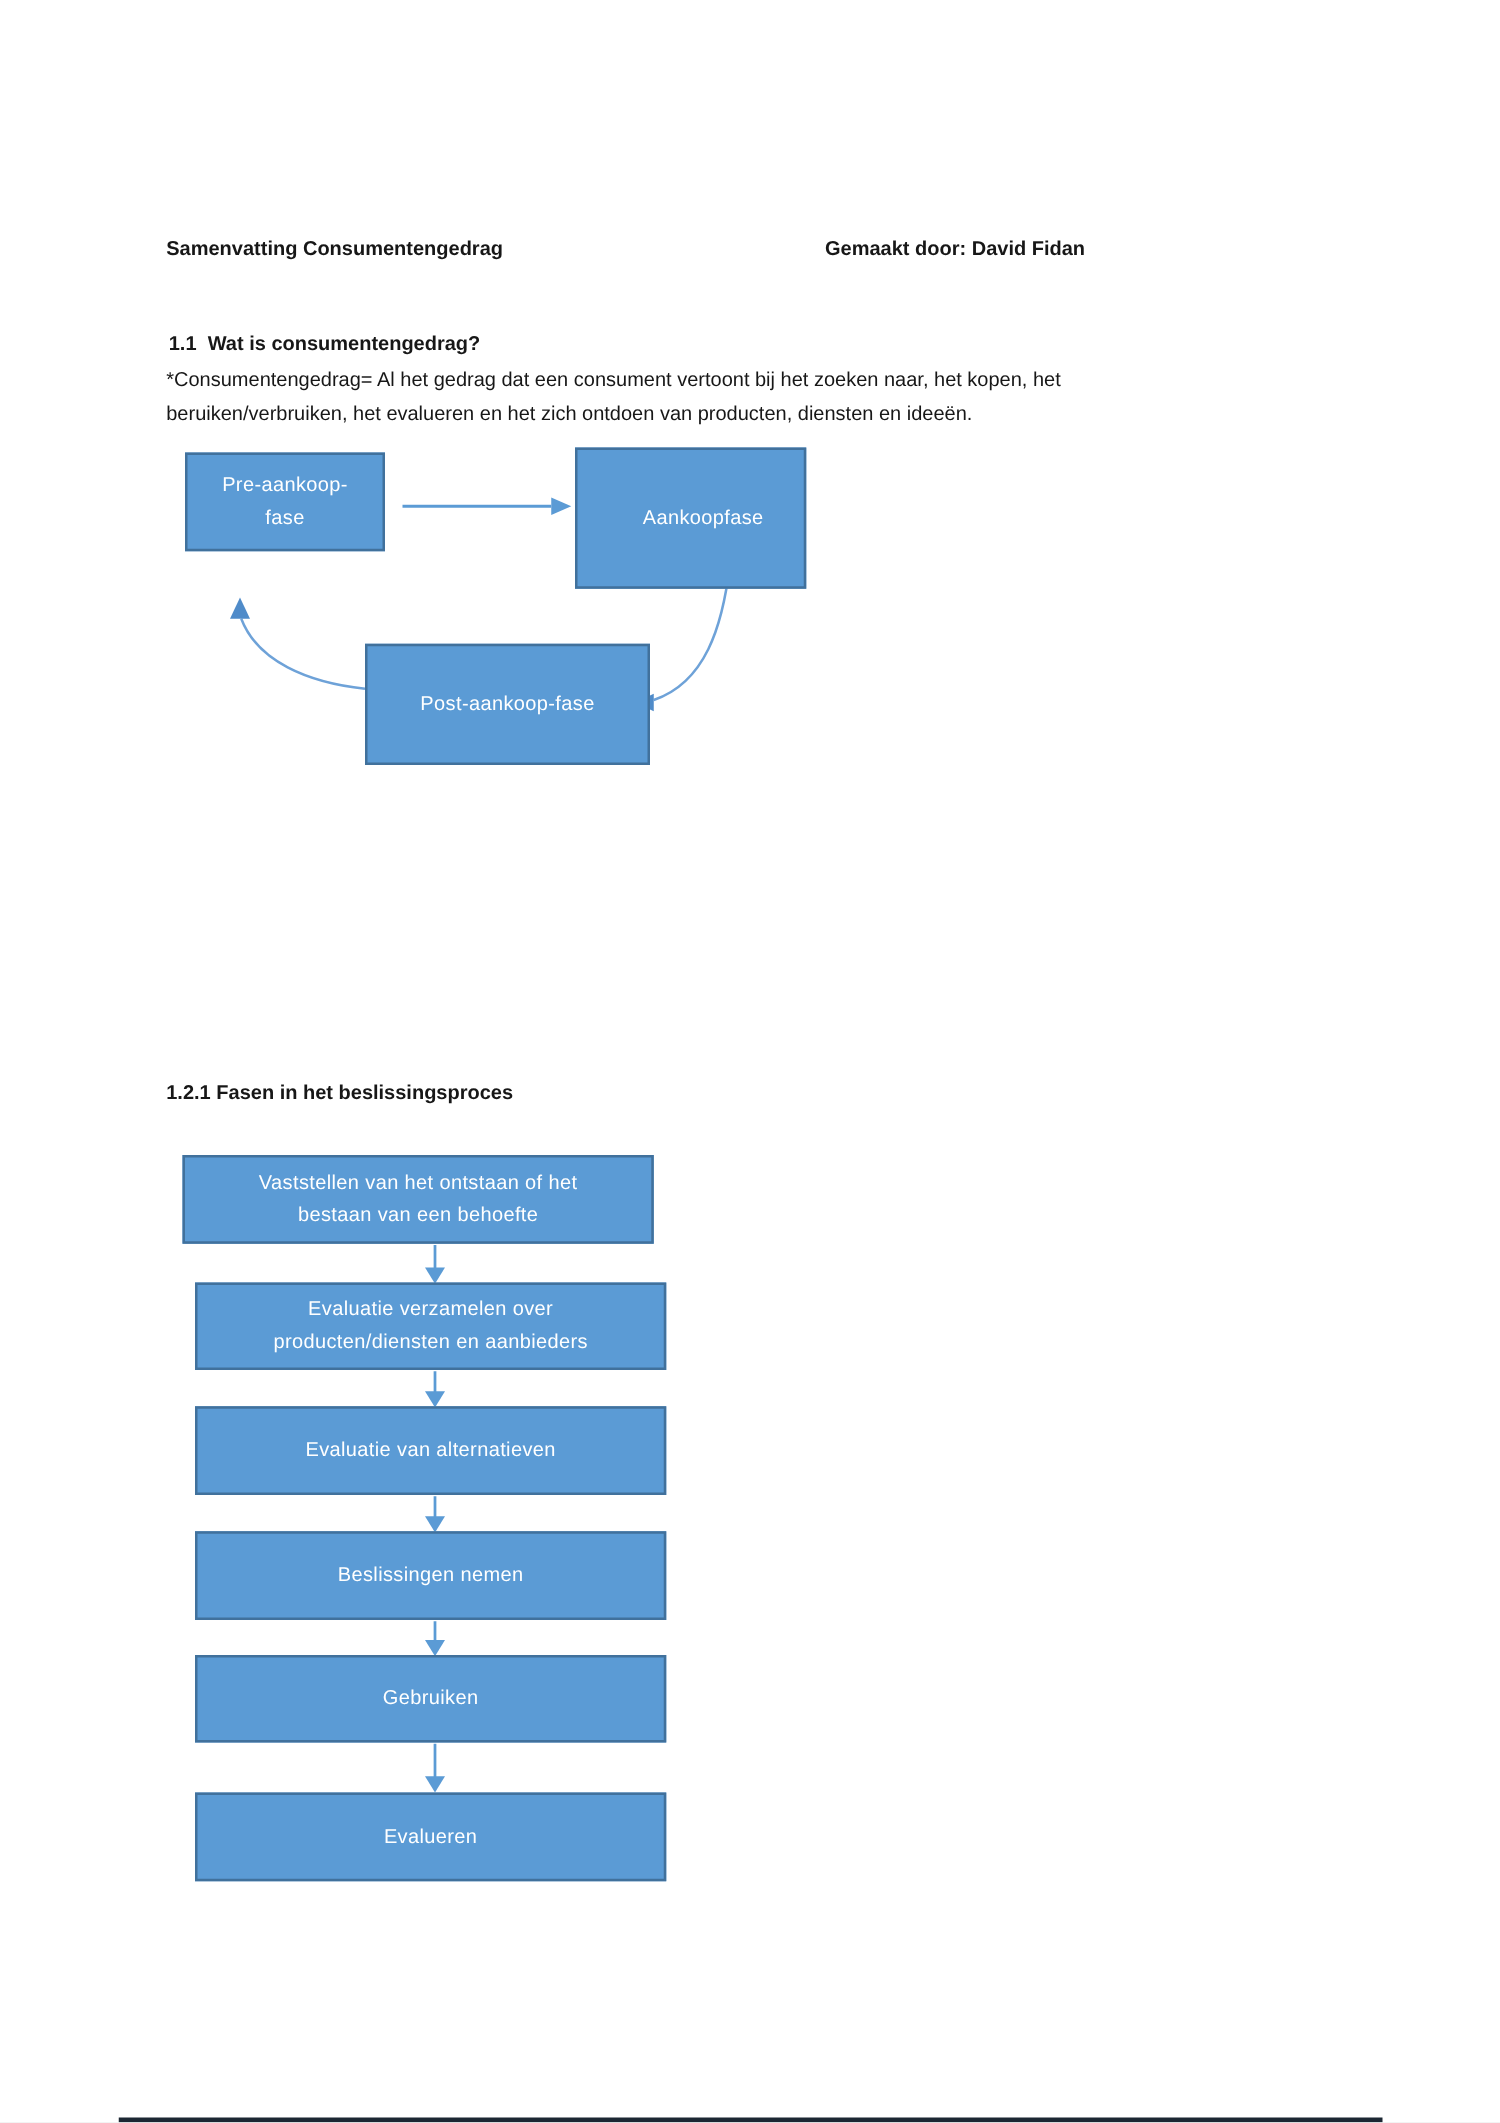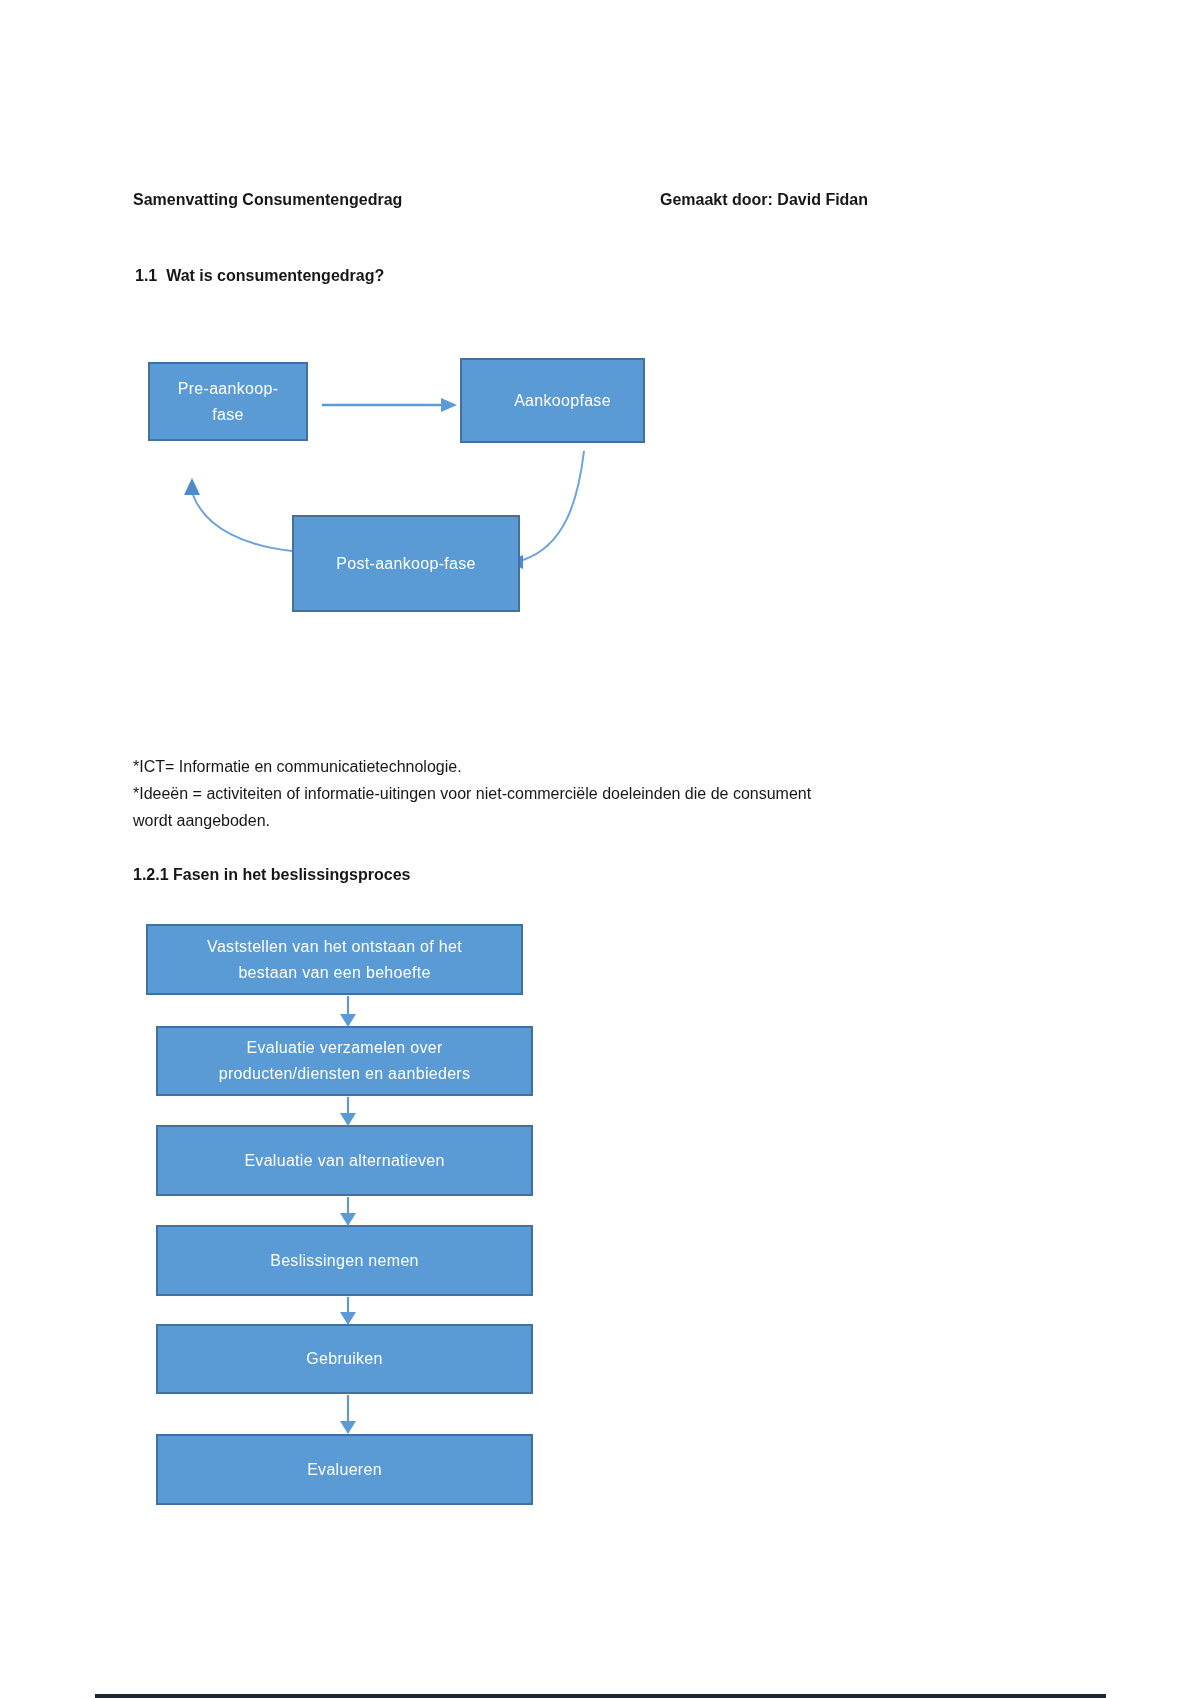--- a/index.html
+++ b/index.html
@@ -51,21 +51,21 @@
   .pos-author   { left:660px; top:186px; }
   .pos-h11      { left:135px; top:262px; }
   .pos-para1    { left:133px; top:291px; width:940px; }
   .pos-notes1   { left:133px; top:644px; width:940px; }
   .pos-notes2   { left:133px; top:753px; width:940px; }
   .pos-h121     { left:133px; top:861px; }
   .pos-intro    { left:133px; top:888px; }
 
   
   .pos-cycle-0 { left:148px; top:362px; width:160px; height:79px; }
-  .pos-cycle-1 { left:460px; top:358px; width:185px; height:85px;padding-left:20px; }
+  .pos-cycle-1 { left:460px; top:358px; width:185px; height:113px;padding-left:20px; }
   .pos-cycle-2 { left:292px; top:515px; width:228px; height:97px; }
 
   
   .pos-step-0 { left:146px; top:924px;  width:377px; height:71px; }
   .pos-step-1 { left:156px; top:1026px; width:377px; height:70px; }
   .pos-step-2 { left:156px; top:1125px; width:377px; height:71px; }
   .pos-step-3 { left:156px; top:1225px; width:377px; height:71px; }
   .pos-step-4 { left:156px; top:1324px; width:377px; height:70px; }
   .pos-step-5 { left:156px; top:1434px; width:377px; height:71px; }
 </style>
@@ -110,31 +110,30 @@
     <g>
       <line x1="348" y1="1395" x2="348" y2="1422" stroke="#5b9bd5" stroke-width="2.2"></line>
       <polygon points="340,1421 356,1421 348,1434" fill="#5b9bd5"></polygon>
     </g>
   </svg>
 
   <div class="t b pos-title">Samenvatting Consumentengedrag</div>
   <div class="t b pos-author">Gemaakt door: David Fidan</div>
 
   <div class="t b pos-h11">1.1  Wat is consumentengedrag?</div>
+  <div class="t pos-para1">*Consumentengedrag= Al het gedrag dat een consument vertoont bij het zoeken naar, het kopen, het
+beruiken/verbruiken, het evalueren en het zich ontdoen van producten, diensten en ideeën.</div>
 
   <div>
     <div class="fbox pos-cycle-0">Pre-aankoop-
 fase</div>
     <div class="fbox pos-cycle-1">Aankoopfase</div>
     <div class="fbox pos-cycle-2">Post-aankoop-fase</div>
   </div>
 
-  <div class="t pos-notes2">*ICT= Informatie en communicatietechnologie.
-*Ideeën = activiteiten of informatie-uitingen voor niet-commerciële doeleinden die de consument
-wordt aangeboden.</div>
 
   <div class="t b pos-h121">1.2.1 Fasen in het beslissingsproces</div>
 
   <div>
     <div class="fbox pos-step-0">Vaststellen van het ontstaan of het
 bestaan van een behoefte</div>
     <div class="fbox pos-step-1">Evaluatie verzamelen over
 producten/diensten en aanbieders</div>
     <div class="fbox pos-step-2">Evaluatie van alternatieven</div>
     <div class="fbox pos-step-3">Beslissingen nemen</div>

